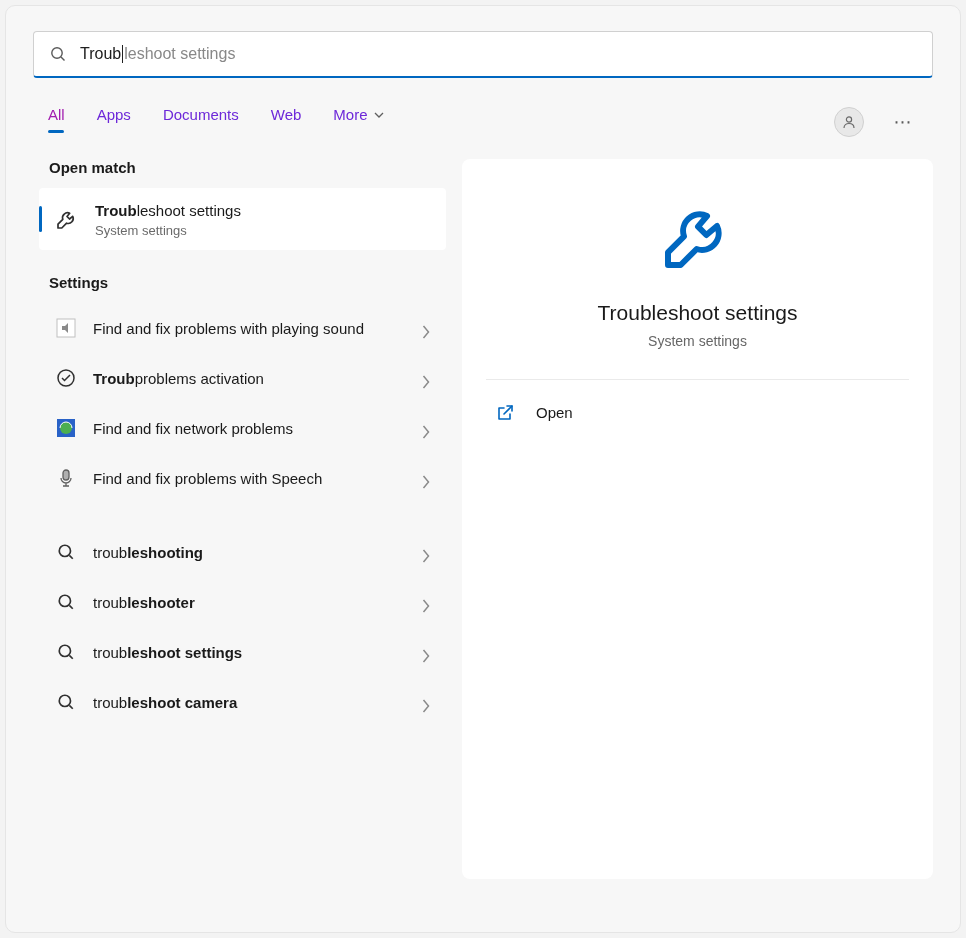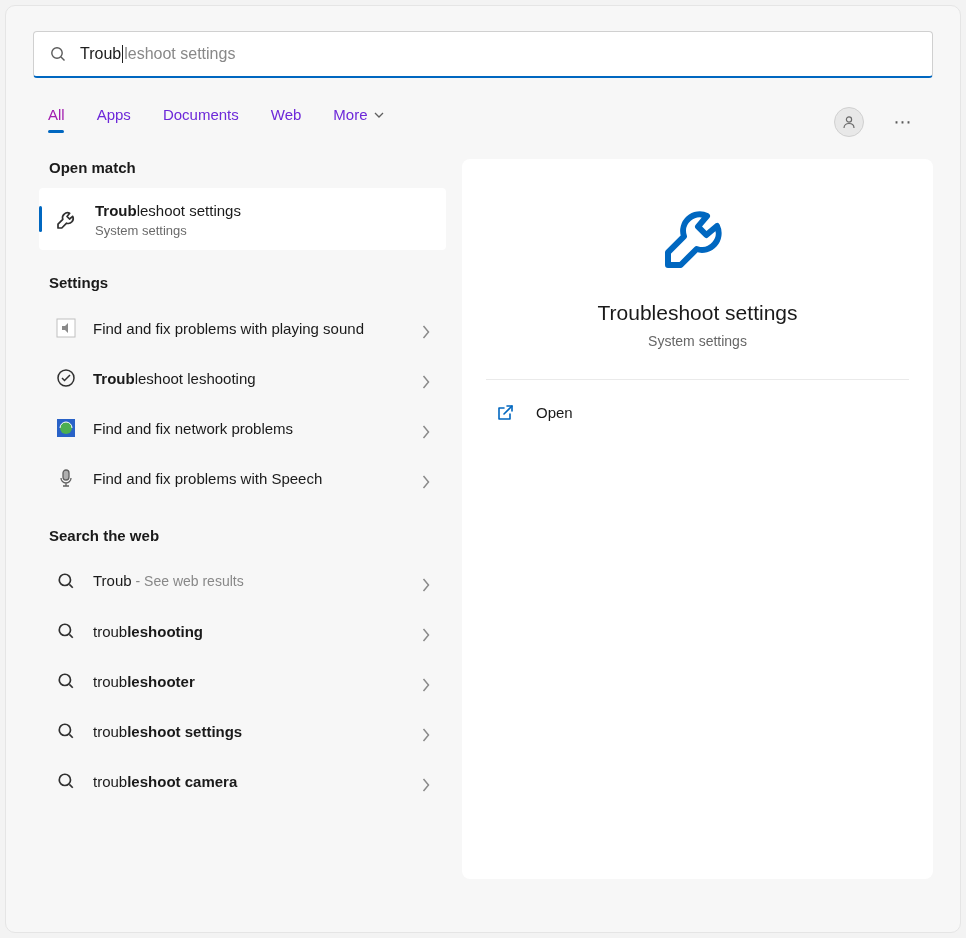--- a/index.html
+++ b/index.html
@@ -289,21 +289,21 @@
           </svg>
       </div>
 
       <div class="list-item">
         <div class="mini-icon">
           <svg width="20" height="20" viewBox="0 0 20 20" fill="none" stroke="#303030" stroke-width="1.5">
               <circle cx="10" cy="10" r="8"></circle>
               <path d="M6 10l2.5 2.5L14 7"></path>
             </svg>
         </div>
-        <div class="list-text"><span class="bold">Troub</span><span>leshoot leshooting</span></div>
+        <div class="list-text"><span class="bold">Troub</span><span>problems activation</span></div>
         <svg class="chevron" width="8" height="14" viewBox="0 0 8 14" fill="none" stroke="currentColor" stroke-width="1.5">
             <path d="M1.5 1l5 6-5 6"></path>
           </svg>
       </div>
 
       <div class="list-item">
         <div class="mini-icon">
           <svg width="20" height="20" viewBox="0 0 20 20">
               <rect x="1" y="1" width="18" height="18" fill="#2962c7"></rect>
               <circle cx="10" cy="10" r="6" fill="#4caf50"></circle>
@@ -323,34 +323,21 @@
               <path d="M5 10a5 5 0 0010 0M10 15v3M7 18h6"></path>
             </svg>
         </div>
         <div class="list-text">Find and fix problems with Speech</div>
         <svg class="chevron" width="8" height="14" viewBox="0 0 8 14" fill="none" stroke="currentColor" stroke-width="1.5">
             <path d="M1.5 1l5 6-5 6"></path>
           </svg>
       </div>
 
       <div class="section-gap"></div>
-      <div class="section-title">Search the web</div>
-
-      <div class="list-item">
-        <div class="mini-icon">
-          <svg width="18" height="18" viewBox="0 0 16 16" fill="none" stroke="#303030" stroke-width="1.5">
-              <circle cx="7" cy="7" r="5"></circle>
-              <line x1="11" y1="11" x2="14" y2="14"></line>
-            </svg>
-        </div>
-        <div class="list-text"><span>Troub</span><span class="list-web-sub"> - See web results</span></div>
-        <svg class="chevron" width="8" height="14" viewBox="0 0 8 14" fill="none" stroke="currentColor" stroke-width="1.5">
-            <path d="M1.5 1l5 6-5 6"></path>
-          </svg>
-      </div>
+
 
       <div class="list-item">
         <div class="mini-icon">
           <svg width="18" height="18" viewBox="0 0 16 16" fill="none" stroke="#303030" stroke-width="1.5">
               <circle cx="7" cy="7" r="5"></circle>
               <line x1="11" y1="11" x2="14" y2="14"></line>
             </svg>
         </div>
         <div class="list-text"><span>troub</span><span class="bold">leshooting</span></div>
         <svg class="chevron" width="8" height="14" viewBox="0 0 8 14" fill="none" stroke="currentColor" stroke-width="1.5">

